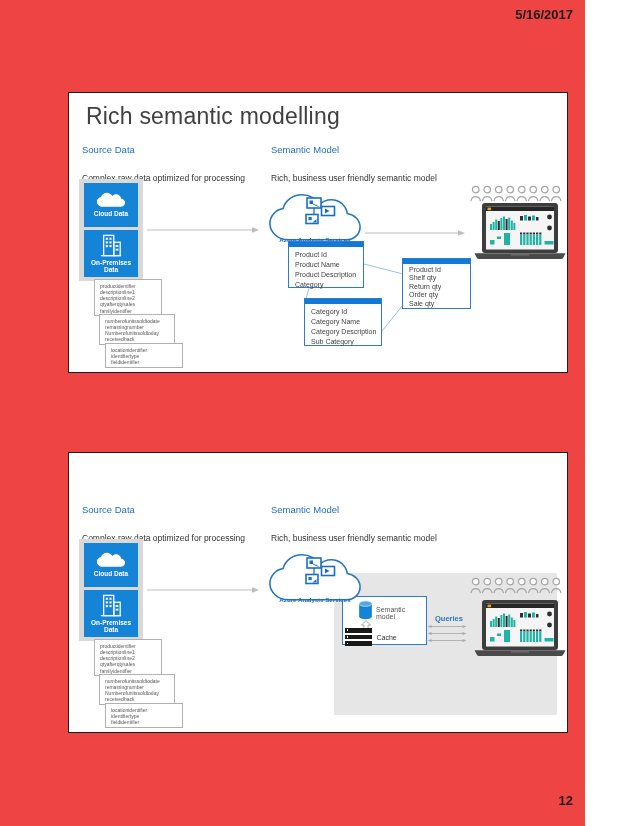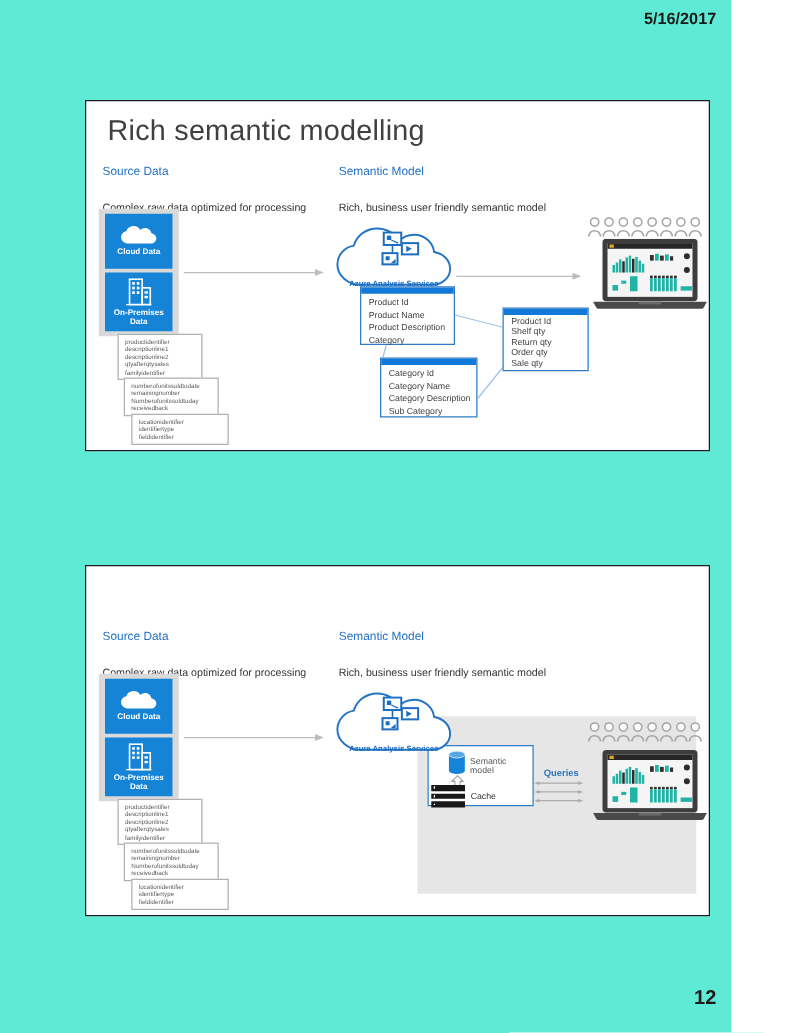--- a/index.html
+++ b/index.html
@@ -1,23 +1,23 @@
 <!DOCTYPE html>
 <html><head>
 <meta charset="utf-8">
 <style>
   * { box-sizing: border-box; margin: 0; padding: 0; }
   html,body { background:#fff; }
   body { font-family: "Liberation Sans", sans-serif; }
-  .page { position:relative; width:585px; height:826px; background:#5eead4; overflow:hidden; }
+  .page { position:relative; width:585px; height:826px; background:#ef4444; overflow:hidden; }
   .print-date { position:absolute; top:7px; right:12px; font-size:13px; font-weight:700; color:#1a1a1a; }
-  .page-number { position:absolute; bottom:18px; right:12px; font-size:16px; font-weight:700; color:#1a1a1a; }
+  .page-number { position:absolute; bottom:18px; right:12px; font-size:13px; font-weight:700; color:#1a1a1a; }
 
   .slide { position:absolute; left:68px; width:500px; height:281px; background:#fff; border:1.5px solid #1c1c1c; }
-  #slide1 { top:80px; }
+  #slide1 { top:92px; }
   #slide2 { top:452px; }
 
   .slide-title { position:absolute; left:17px; top:10px; font-size:23px; font-weight:400; color:#404040; letter-spacing:.2px; }
   .col { position:absolute; top:51px; width:190px; }
   .col-source { left:13px; }
   .col-model { left:202px; }
   .col h3 { font-size:9.5px; font-weight:400; color:#1f6fc4; }
   .col p { font-size:8.5px; color:#333; margin-top:18px; }
 
   .src-panel { position:absolute; left:10px; top:86px; width:64px; height:102px; background:#d9d9d9; z-index:0; }

